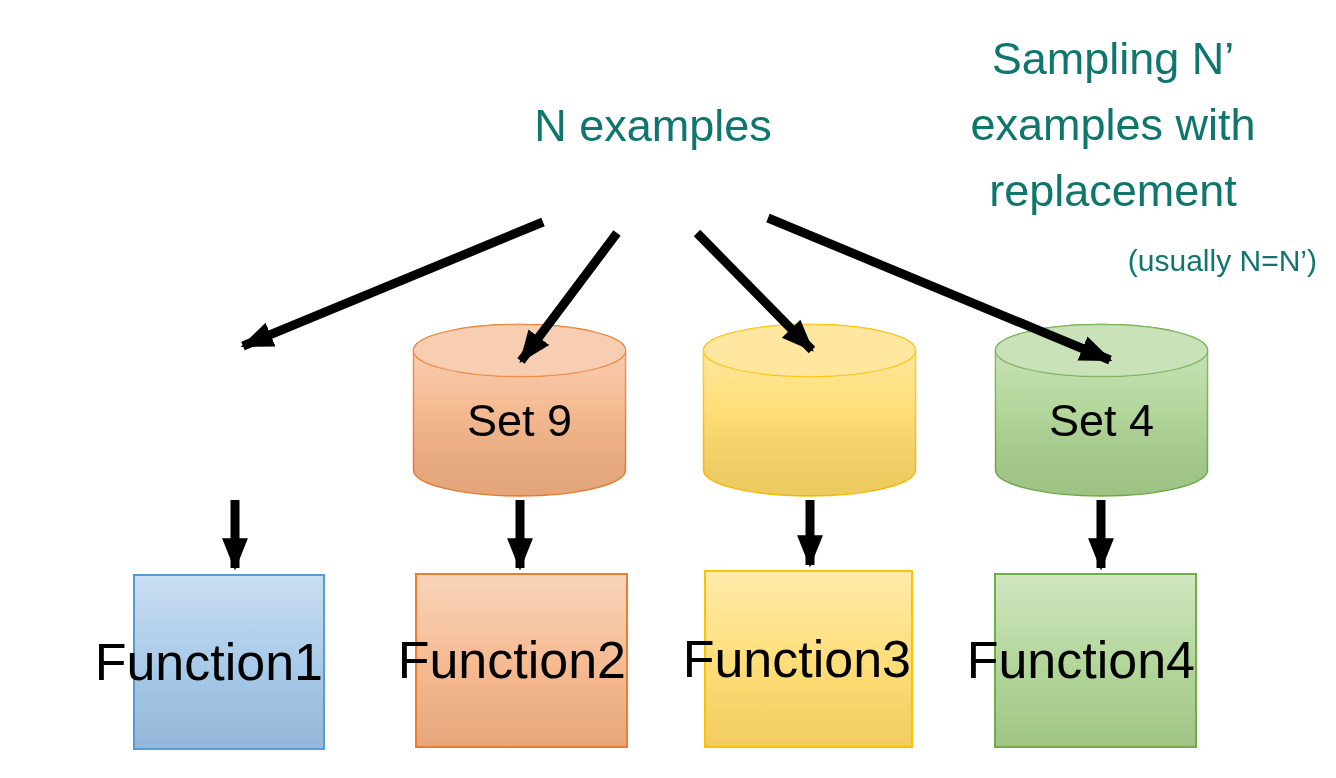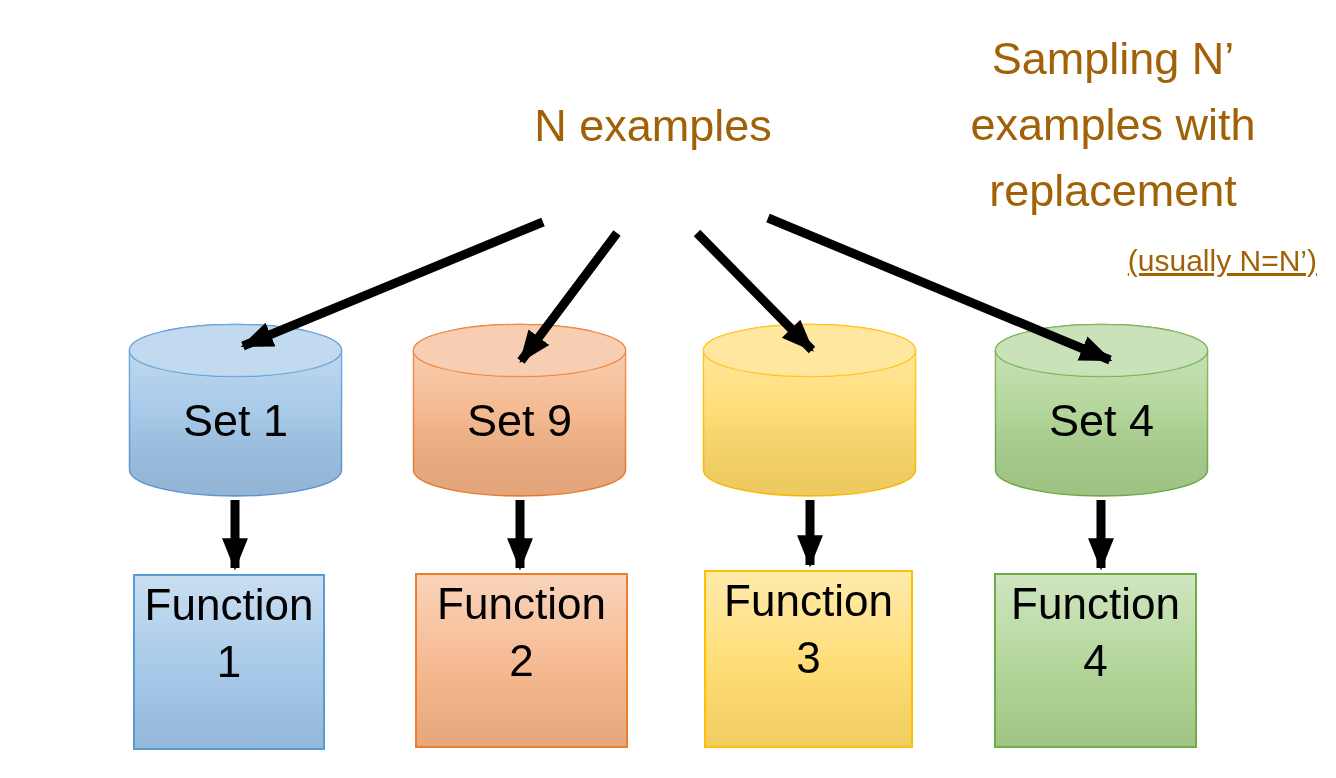--- a/index.html
+++ b/index.html
@@ -1,33 +1,33 @@
 <!DOCTYPE html>
 <html><head>
 <meta charset="utf-8">
 <style>
   html,body { margin:0; padding:0; background:#ffffff; }
   .canvas {
     position:relative; width:1336px; height:778px; background:#ffffff;
     font-family:"Liberation Sans", sans-serif; color:#000; overflow:hidden;
   }
-  .txt { position:absolute; color:#a16207; }
+  .txt { position:absolute; color:#0f766e; }
   .title { left:30px; top:106px; font-size:72px; line-height:72px; letter-spacing:0px; }
   .training { left:503px; top:93px; width:300px; text-align:center; font-size:45px; line-height:66px; }
   .sampling { left:928px; top:26px; width:370px; text-align:center; font-size:45px; line-height:66px; }
-  .note { left:1000px; top:243px; width:317px; text-align:right; font-size:30px; line-height:36px;text-decoration:underline; }
+  .note { left:1000px; top:243px; width:317px; text-align:right; font-size:30px; line-height:36px; }
 
   .cyl { position:absolute; top:322px; width:215px; height:176px; }
   .cyl svg { position:absolute; left:0; top:0; overflow:visible; }
   .cyl-label { position:absolute; left:0; right:0; top:66px; text-align:center;
                font-size:45px; line-height:66px; }
 
   .fbox { position:absolute; box-sizing:border-box; border:2px solid #000;
-          display:flex; flex-direction:column; align-items:center; justify-content:flex-start;
-          text-align:center; font-size:44px; line-height:57px; }
+          display:flex; flex-direction:row; align-items:center; justify-content:flex-end;
+          text-align:center; font-size:52px; line-height:57px; }
   .fbox::before { content:""; position:absolute; inset:0; pointer-events:none;
           background:linear-gradient(to bottom, rgba(255,255,255,0.45), rgba(255,255,255,0.10) 55%, rgba(0,0,0,0.06)); }
   .fbox div { position:relative; z-index:1; }
   .f1 { left:133px; top:574px; width:192px; height:176px; }
   .f2 { left:415px; top:573px; width:213px; height:175px; }
   .f3 { left:704px; top:570px; width:209px; height:178px; }
   .f4 { left:994px; top:573px; width:203px; height:175px; }
 
   .arrows { position:absolute; left:0; top:0; pointer-events:none; }
   .arrows line { stroke-width:9; }
@@ -43,36 +43,20 @@
   </div>
 
   <div class="txt sampling">
     <div>Sampling N’</div>
     <div>examples with</div>
     <div>replacement</div>
   </div>
 
   <div class="txt note">(usually N=N’)</div>
 
-  <div class="cyl" style="left:128px">
-    <svg width="215" height="176" viewBox="0 0 215 176">
-      <defs>
-        <linearGradient id="shade1" x1="0" y1="0" x2="0" y2="1">
-          <stop offset="0" stop-color="#ffffff" stop-opacity="0.45"></stop>
-          <stop offset="0.5" stop-color="#ffffff" stop-opacity="0.12"></stop>
-          <stop offset="1" stop-color="#000000" stop-opacity="0.07"></stop>
-        </linearGradient>
-      </defs>
-      <path d="M1.5,28.5 L1.5,148 A106,26 0 0 0 213.5,148 L213.5,28.5 A106,26 0 0 0 1.5,28.5 Z" stroke-width="1.5" fill="#9DC3E6" stroke="#5B9BD5"></path>
-      <path d="M1.5,28.5 L1.5,148 A106,26 0 0 0 213.5,148 L213.5,28.5 A106,26 0 0 0 1.5,28.5 Z" fill="url(#shade1)" stroke="none"></path>
-      <ellipse cx="107.5" cy="28.5" rx="106" ry="26" stroke-width="1.5" fill="#9DC3E6" stroke="#5B9BD5"></ellipse>
-      <ellipse cx="107.5" cy="28.5" rx="106" ry="26" fill="#ffffff" fill-opacity="0.38" stroke="none"></ellipse>
-    </svg>
-    <div class="cyl-label">Set 1</div>
-  </div>
 
   <div class="cyl" style="left:412px">
     <svg width="215" height="176" viewBox="0 0 215 176">
       <defs>
         <linearGradient id="shade2" x1="0" y1="0" x2="0" y2="1">
           <stop offset="0" stop-color="#ffffff" stop-opacity="0.45"></stop>
           <stop offset="0.5" stop-color="#ffffff" stop-opacity="0.12"></stop>
           <stop offset="1" stop-color="#000000" stop-opacity="0.07"></stop>
         </linearGradient>
       </defs>

